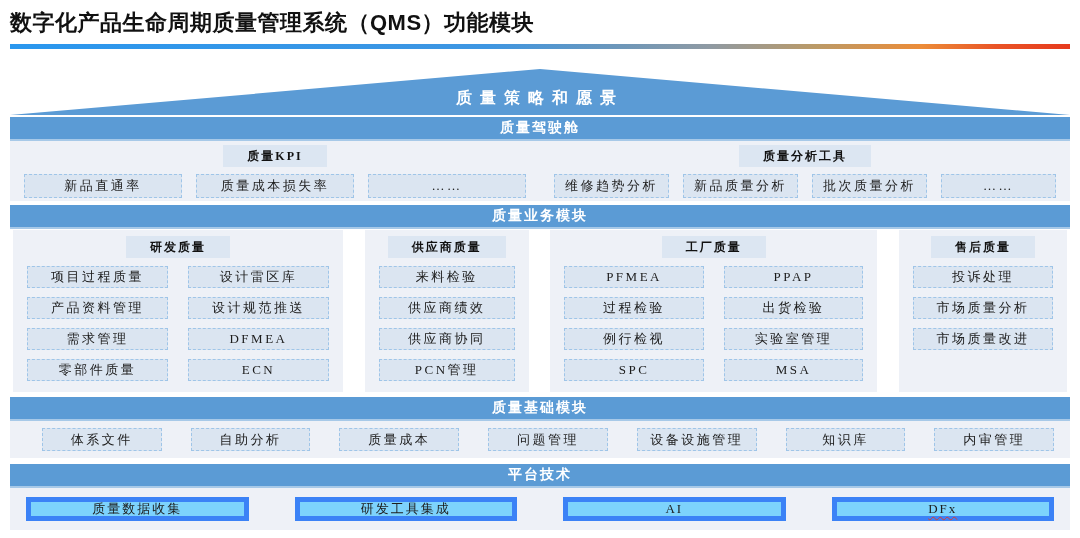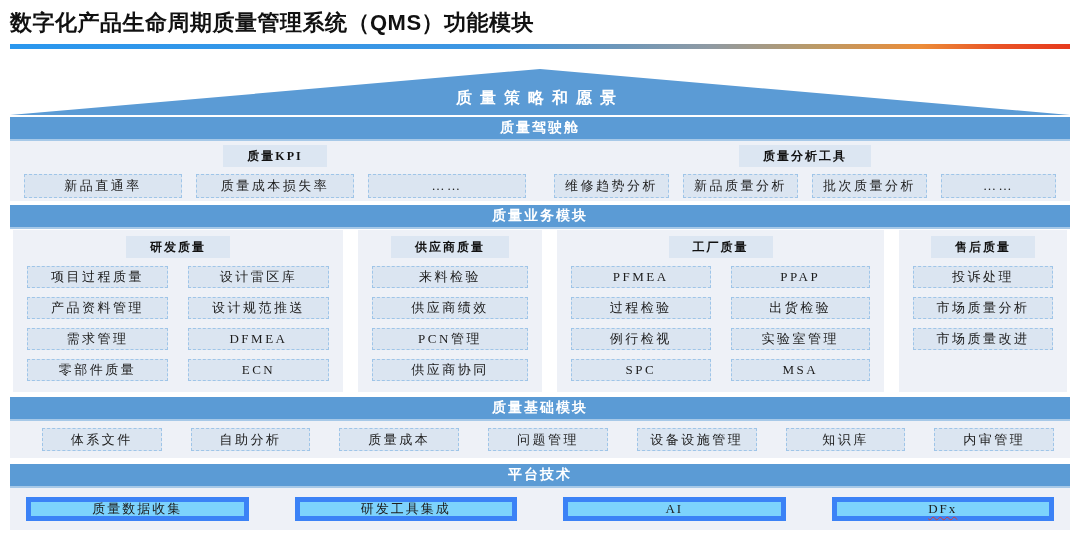--- a/index.html
+++ b/index.html
@@ -108,21 +108,21 @@
   
   .biz-body {
     height: 164px;
     background: #ffffff;
     display: flex;
     justify-content: space-between;
     padding: 1px 3px;
   }
   .panel { background: #eef1f7; padding: 6px 14px 0 14px; height: 162px; }
   .panel.p1 { width: 330px; }
-  .panel.p2 { width: 184px; }
+  .panel.p2 { width: 164px; }
   .panel.p3 { width: 327px; }
   .panel.p4 { width: 168px; }
   .cols { display: flex; gap: 20px; margin-top: 6px; }
   .col { flex: 1; }
   .col .box { margin-bottom: 9px; height: 22px; }
 
   
   .foundation-body {
     height: 37px;
     display: flex;
@@ -203,22 +203,22 @@
         </div>
       </div>
       <div class="panel p2">
         <div class="chip-row">
           <div class="chip">供应商质量</div>
         </div>
         <div class="cols">
           <div class="col">
               <div class="box">来料检验</div>
               <div class="box">供应商绩效</div>
+              <div class="box">供应商协同</div>
               <div class="box">PCN管理</div>
-              <div class="box">供应商协同</div>
             </div>
         </div>
       </div>
       <div class="panel p3">
         <div class="chip-row">
           <div class="chip">工厂质量</div>
         </div>
         <div class="cols">
           <div class="col">
               <div class="box">PFMEA</div>

